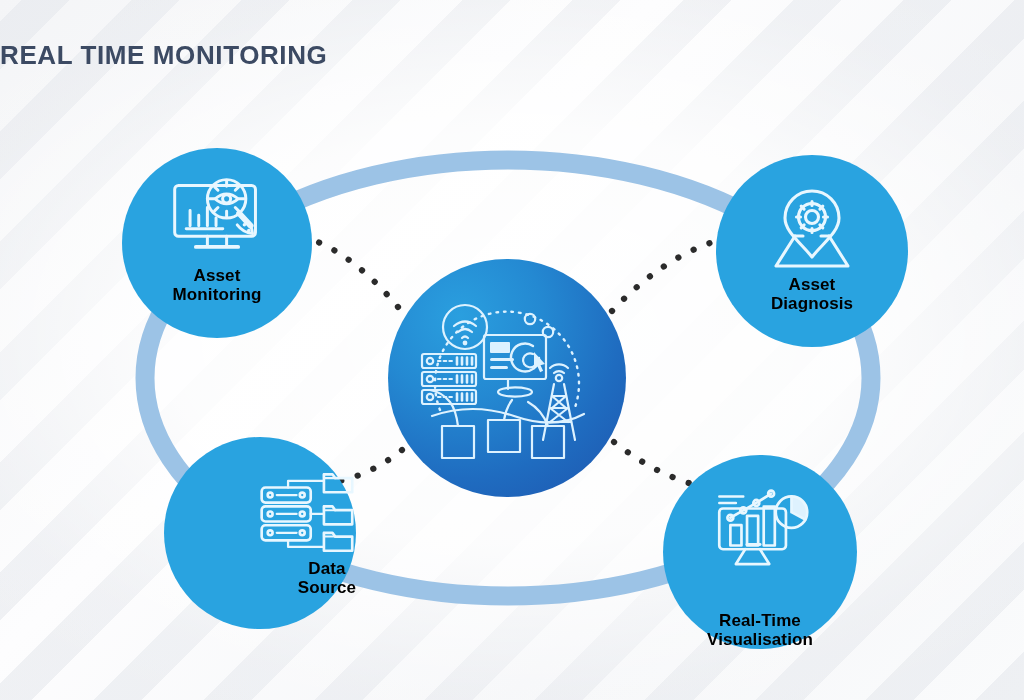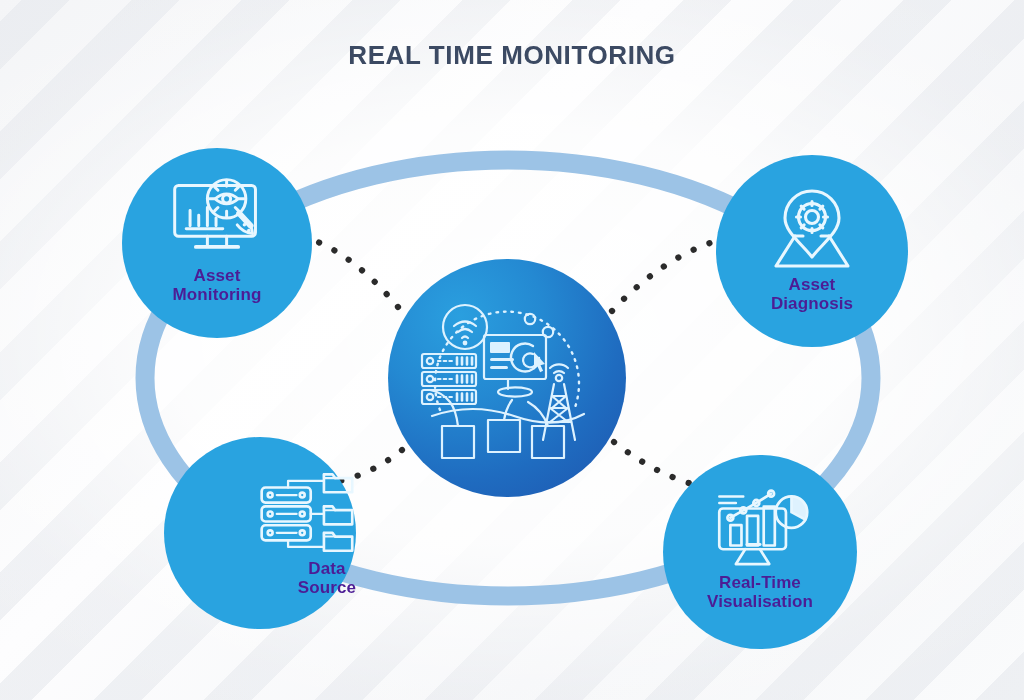--- a/index.html
+++ b/index.html
@@ -38,21 +38,21 @@
   }
   .stage {
     position: absolute;
     inset: 0;
   }
   .title {
     position: absolute;
     top: 40px;
     left: 0;
     width: 1024px;
-    text-align: center;
+    text-align: left;
     font-size: 26px;
     font-weight: bold;
     letter-spacing: 0.6px;
     color: #3c4a63;
     font-family: "Liberation Sans", sans-serif;
   }
   svg.diagram {
     position: absolute;
     top: 0;
     left: 0;
@@ -72,21 +72,21 @@
     height: 92px;
     display: flex;
     align-items: center;
     justify-content: center;
   }
   .node .node-label {
     text-align: center;
     font-size: 17px;
     font-weight: bold;
     line-height: 1.12;
-    color: #4c1d95;
+    color: #000000;
     white-space: pre-line;
     font-family: "Liberation Sans", sans-serif;
     letter-spacing: 0.1px;
   }
   .hub {
     position: absolute;
     border-radius: 50%;
     background: radial-gradient(circle at 30% 24%, #2a9fdf 0%, #2489d2 34%, #1f6cc0 66%, #1e54ad 100%);
     display: flex;
     align-items: center;
@@ -249,21 +249,21 @@
           <path d="M 72 36 h 9 l 3 4 h 18 v 15 h -30 z"></path>
           <path d="M 72 36 v 4 h 12" stroke-width="2.2"></path>
           <path d="M 72 64 h 9 l 3 4 h 18 v 15 h -30 z"></path>
           <path d="M 72 64 v 4 h 12" stroke-width="2.2"></path>
         </svg>
       </div>
       <div class="node-label">Data
 Source</div>
     </div>
 
-    <div class="node" style="left:663px; top:455px; width:194px; height:194px; padding-top:26px;">
+    <div class="node" style="left:663px; top:455px; width:194px; height:194px; padding-top:26px;justify-content:space-between;">
       <div class="icon-wrap">
         <svg width="108" height="92" viewBox="0 0 108 92" fill="none" stroke="#e8f7ff" stroke-width="2.9" stroke-linecap="round" stroke-linejoin="round">
 
           <rect x="10" y="26" width="72" height="44" rx="4"></rect>
           <path d="M 38 70 l -10 16 h 36 l -10 -16"></path>
           <path d="M 40 65 h 14" stroke-width="3.2"></path>
 
           <rect x="22" y="44" width="12" height="22"></rect>
           <rect x="40" y="34" width="12" height="32"></rect>
           <rect x="58" y="24" width="12" height="42"></rect>

